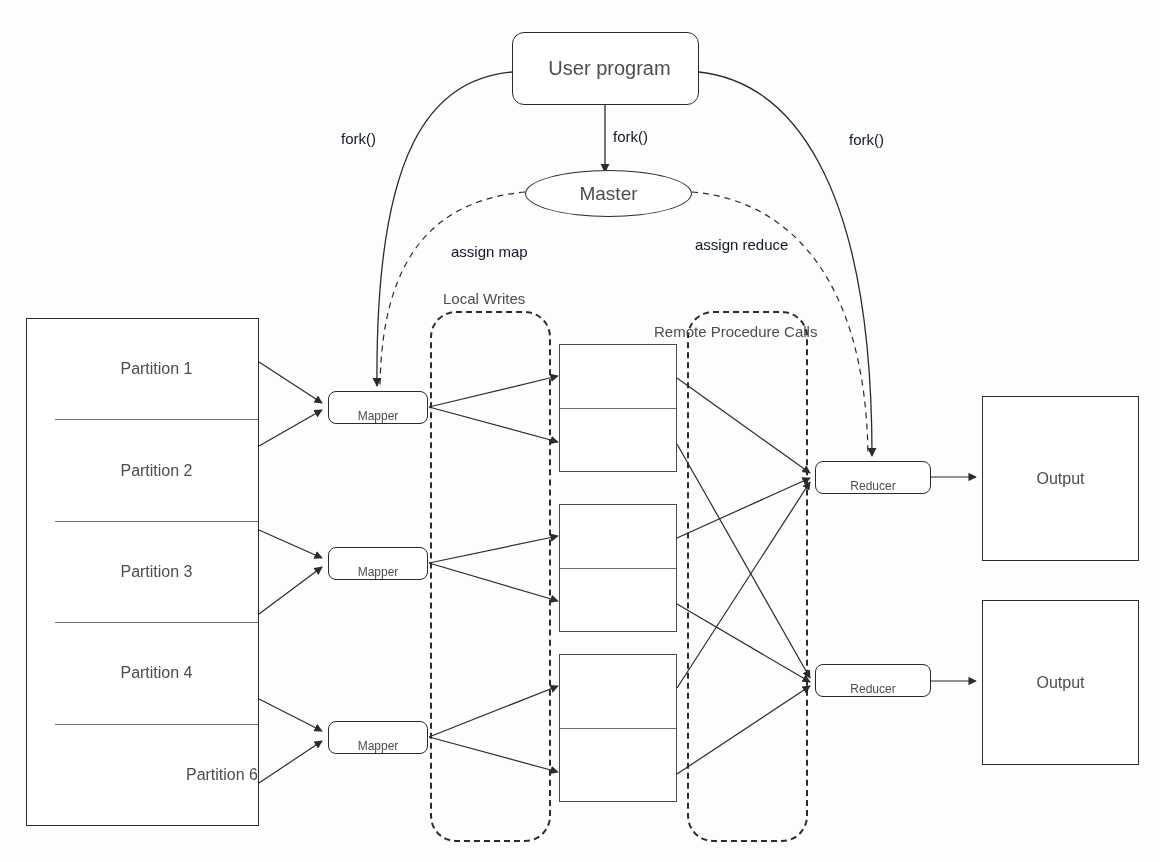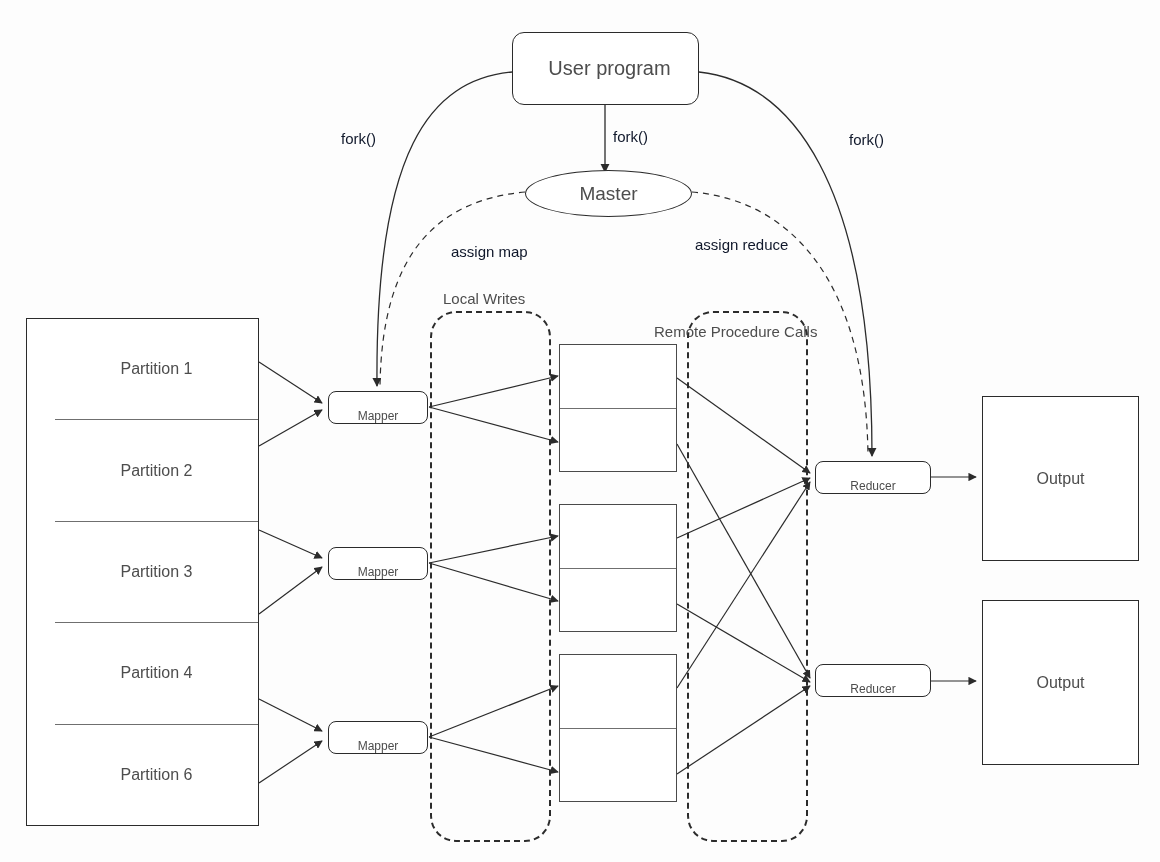--- a/index.html
+++ b/index.html
@@ -60,20 +60,21 @@
     box-sizing: border-box;
     display: flex;
     align-items: center;
     justify-content: center;
     font-size: 16px;
     color: #4d4d4d;
     border-bottom: 1px solid #6f6f6f;
   }
   .partition-row:last-child {
     border-bottom: none;
+    justify-content: flex-end;
   }
   .mapper, .reducer {
     border: 1px solid #2b2b2b;
     border-radius: 8px;
     font-size: 12px;
     align-items: flex-end;
   }
   .output-box {
     border: 1px solid #2b2b2b;
     font-size: 16px;

